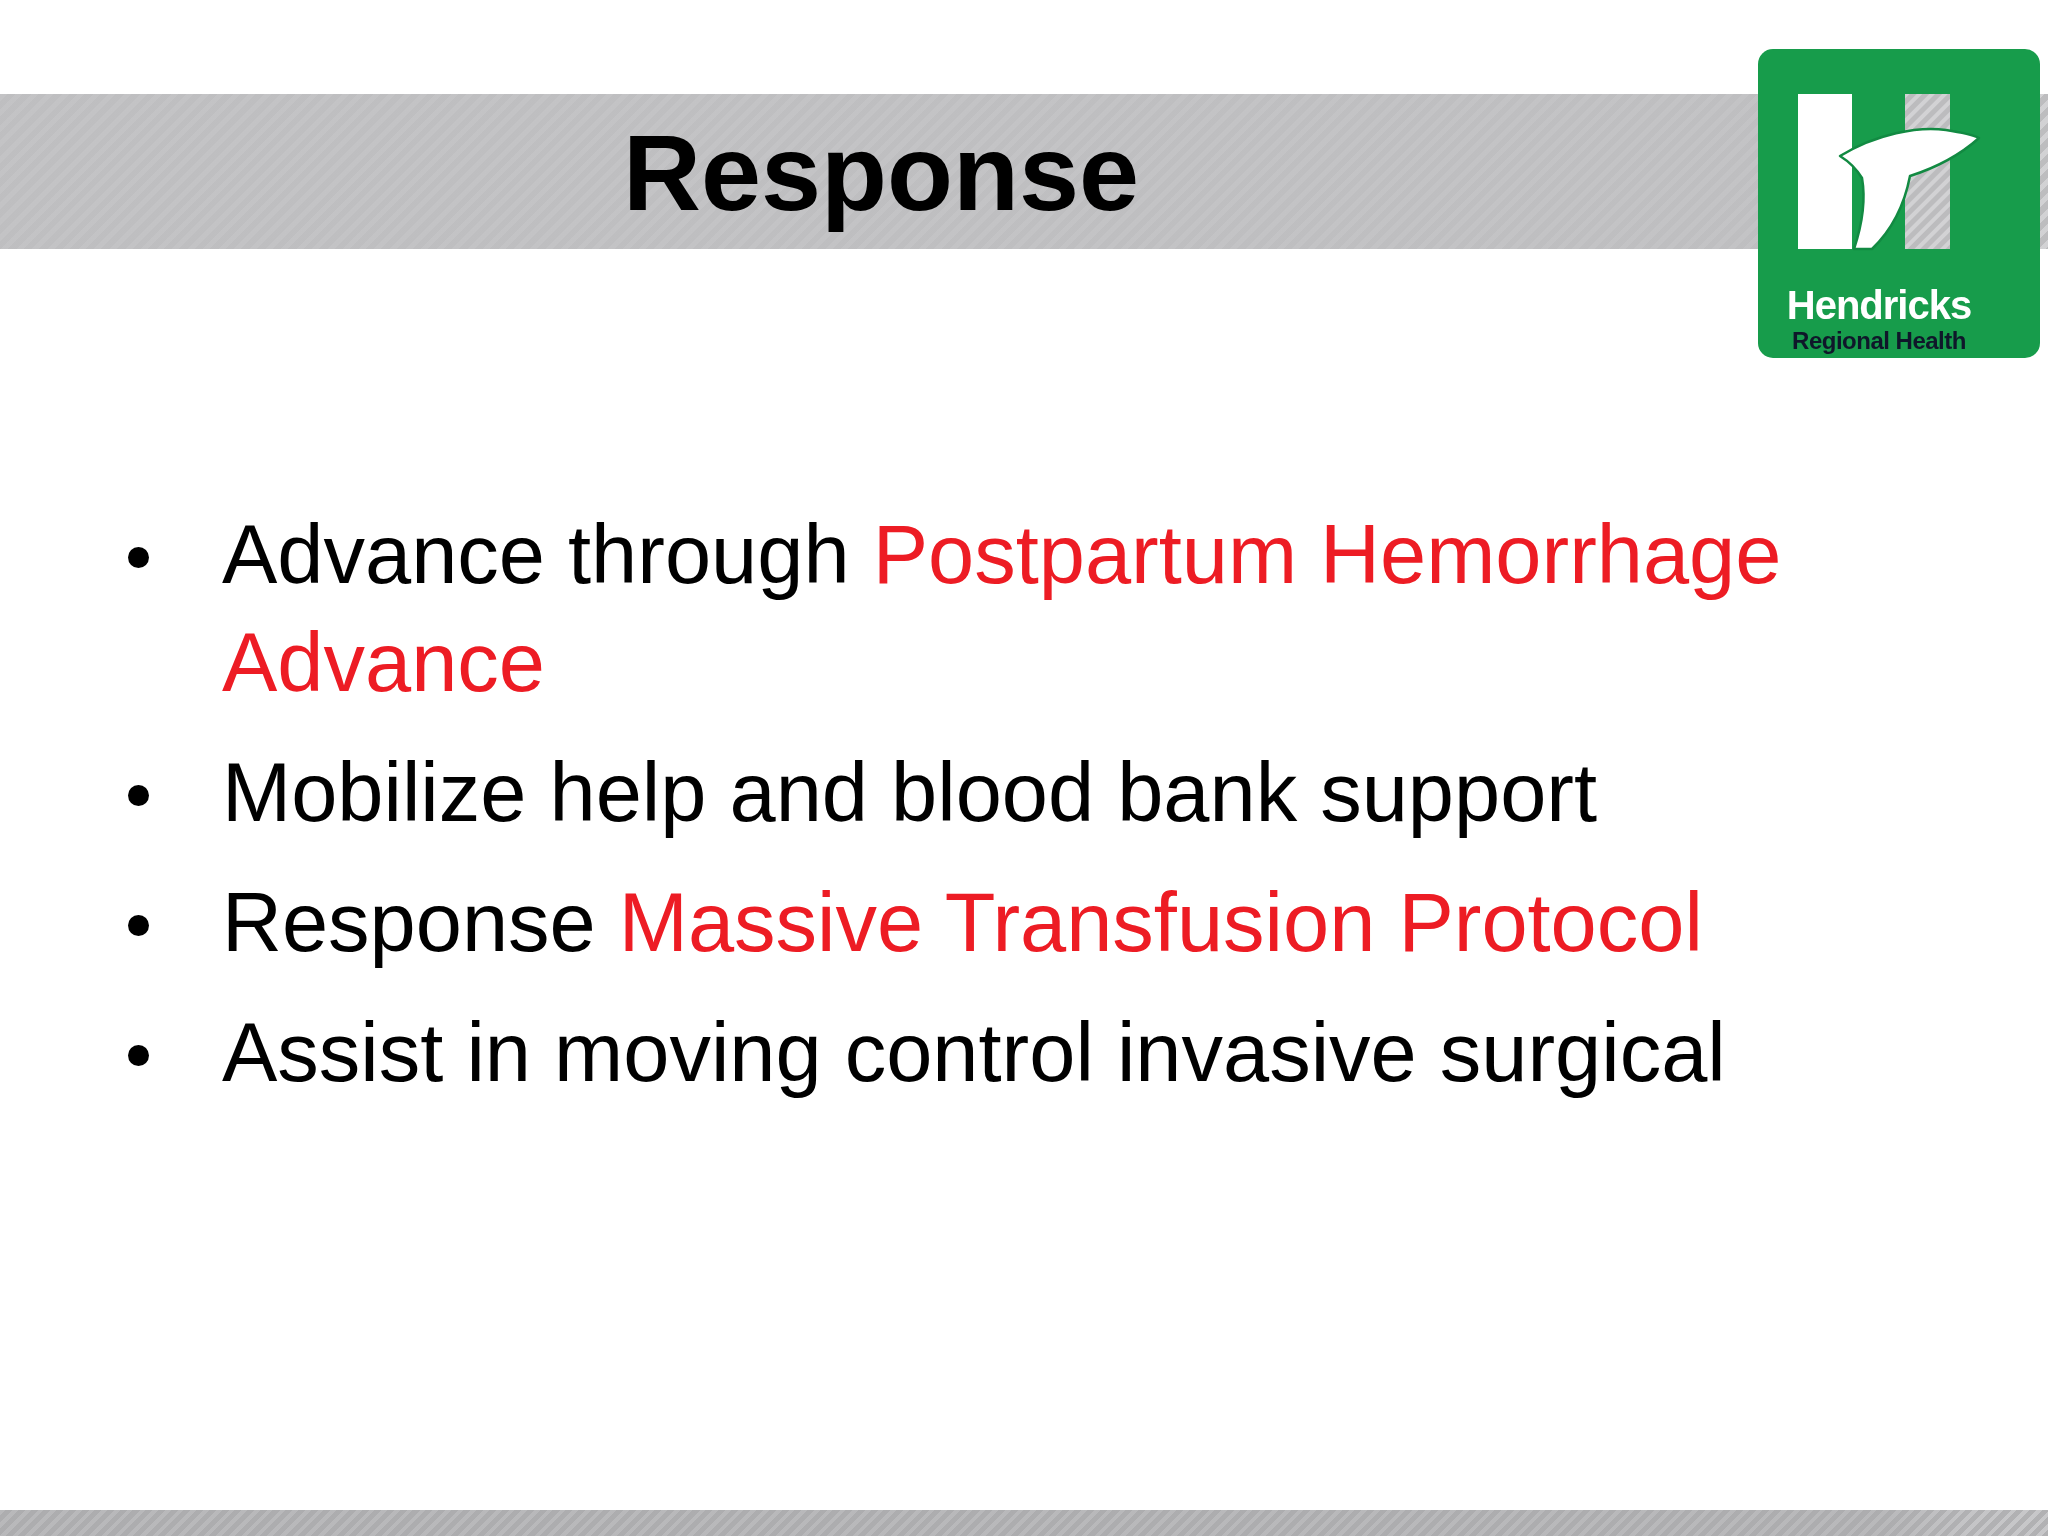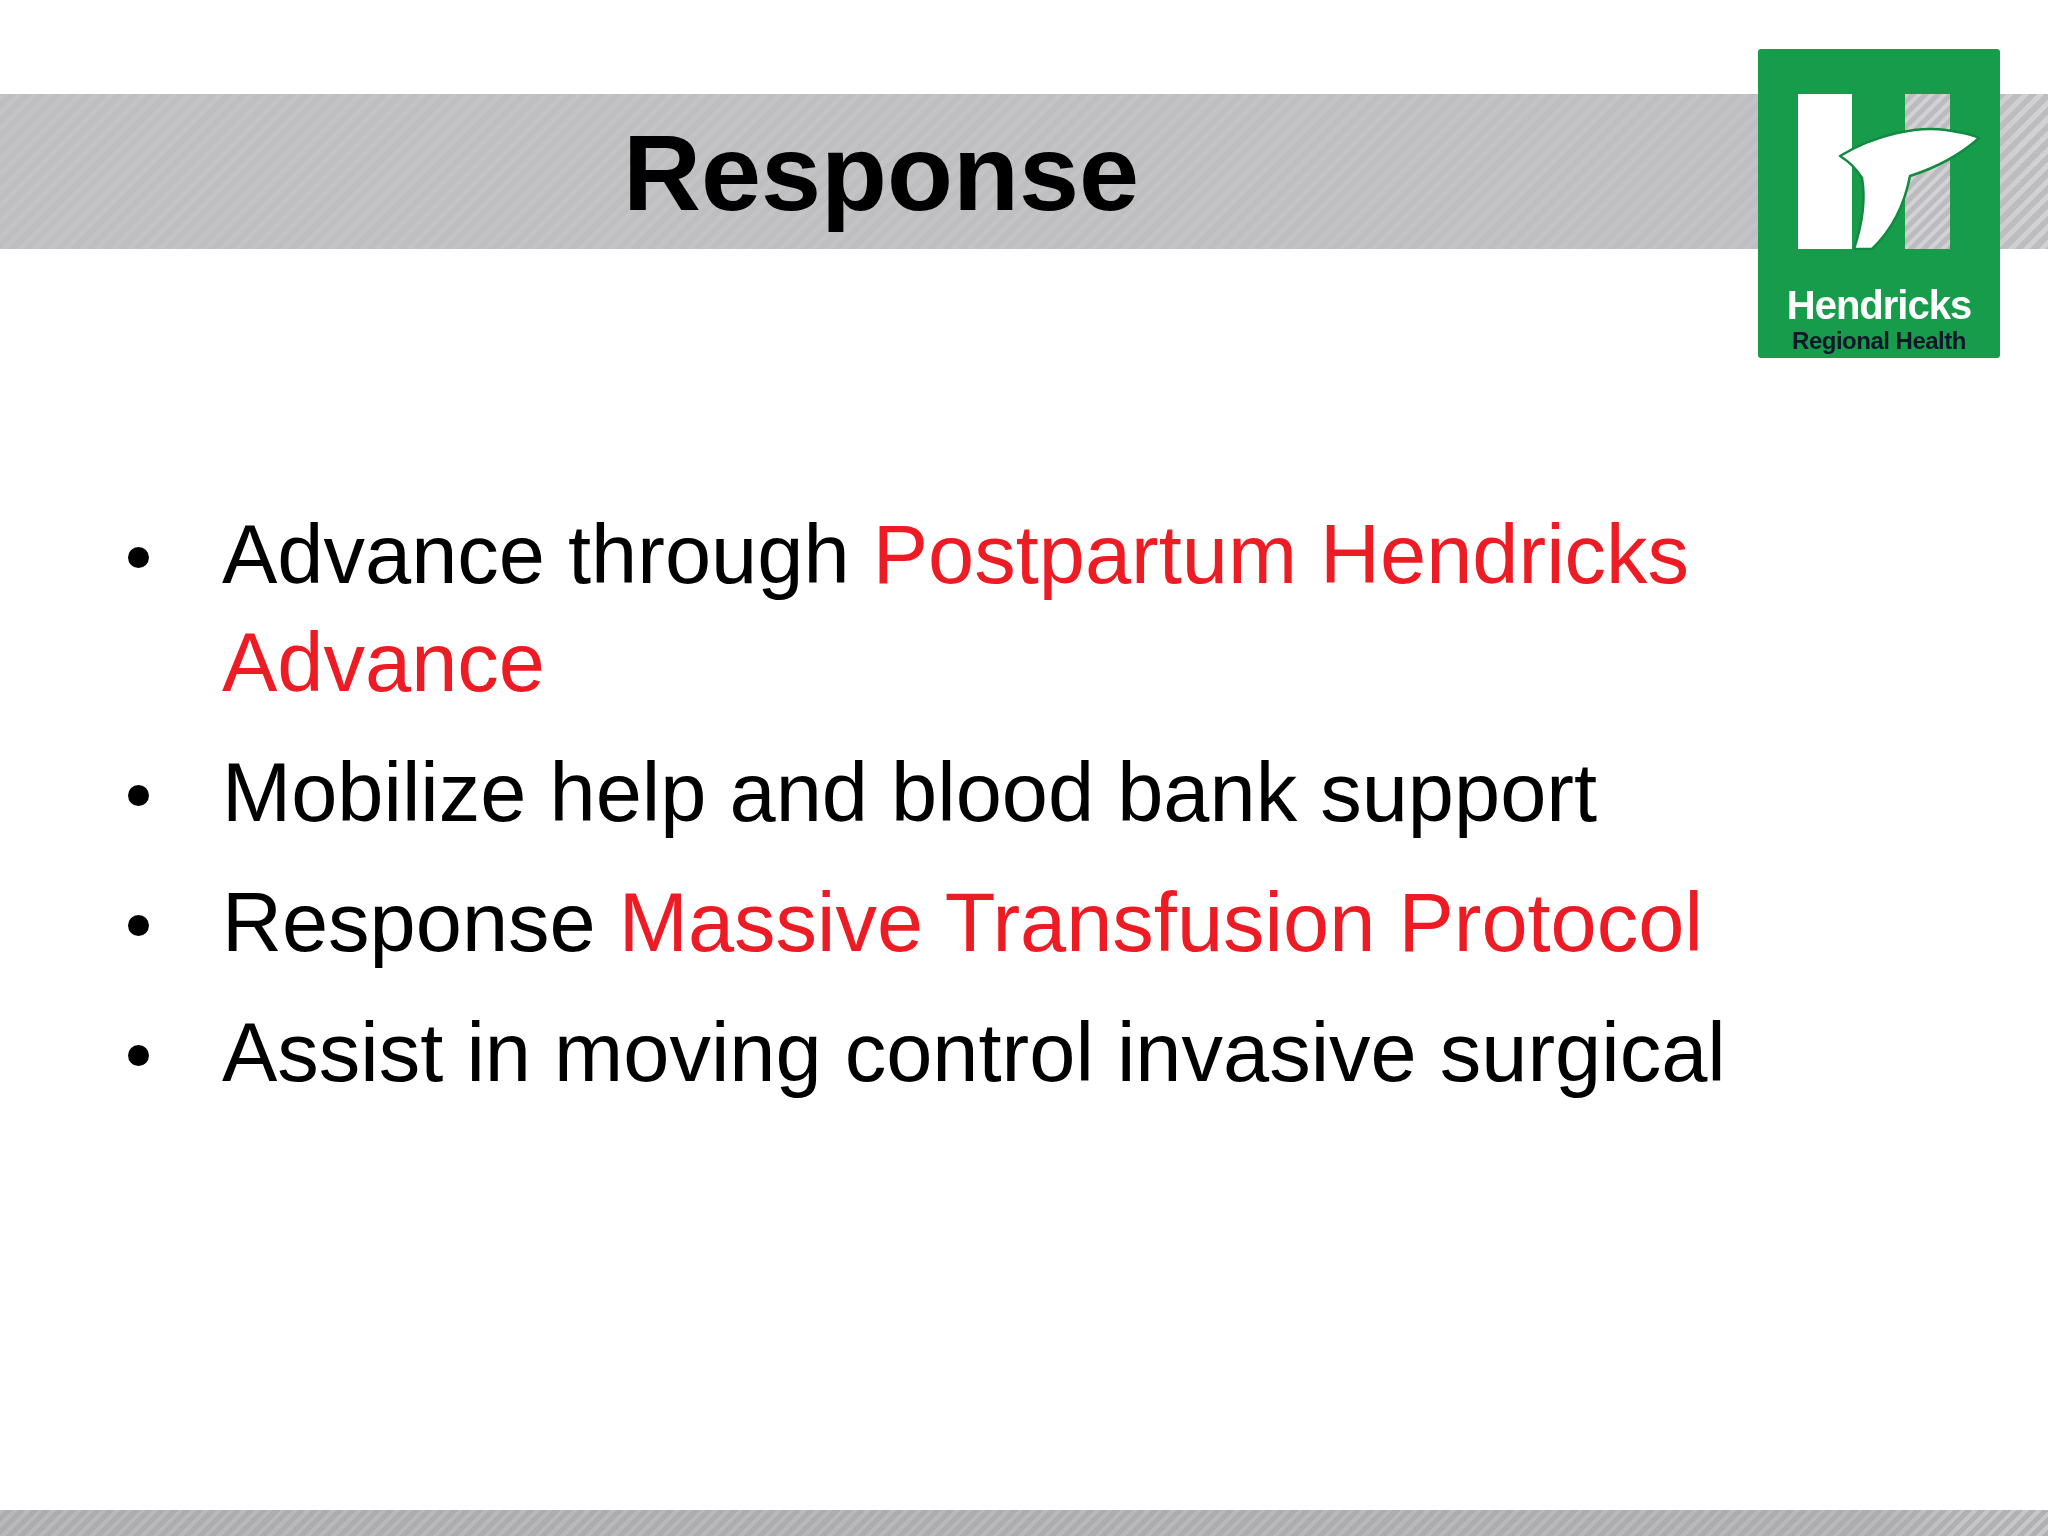--- a/index.html
+++ b/index.html
@@ -29,21 +29,21 @@
     position:absolute;left:0;top:1510px;width:2048px;height:26px;
     background:
       linear-gradient(90deg, rgba(172,172,174,0.55) 0%, rgba(172,172,174,0.55) 92%,
                               rgba(186,186,188,0.25) 96%, rgba(200,200,202,0.12) 100%),
       repeating-linear-gradient(135deg, #c8c8ca 0px, #c8c8ca 4px, #aeaeb0 4px, #aeaeb0 9px);
   }
 
   
   .logo{
     position:absolute;left:1758px;top:49px;width:242px;height:309px;
-    background:var(--green);border-radius:3px;
+    background:var(--green);border-radius:15px;padding-left:40px;
   }
   .logo-mark{position:absolute;left:0;top:0;width:242px;height:309px;display:block;}
   .logo-name{
     position:absolute;left:0;top:236px;width:242px;text-align:center;
     color:#ffffff;font-weight:700;font-size:40px;line-height:1;letter-spacing:-1px;
   }
   .logo-tagline{
     position:absolute;left:0;top:280px;width:242px;text-align:center;
     color:#0f172a;font-weight:700;font-size:24px;line-height:1;letter-spacing:-0.5px;
   }
@@ -96,21 +96,21 @@
            L 96 200
            C 104 176, 108 152, 104 129
            C 98 119, 90 112, 82 107 Z" fill="#ffffff" stroke="#128a42" stroke-width="2.5" stroke-linejoin="round"></path>
     </svg>
     <div class="logo-name">Hendricks</div>
     <div class="logo-tagline">Regional Health</div>
   </div>
 
   <ul class="bullets" id="bullet-list">
       <li>
-        <div class="bullet-line"><span class="seg">Advance through </span><span class="seg red">Postpartum Hendricks</span></div>
+        <div class="bullet-line"><span class="seg">Advance through </span><span class="seg red">Postpartum Hemorrhage</span></div>
         <div class="bullet-line"><span class="seg red">Advance</span></div>
       </li>
       <li>
         <div class="bullet-line"><span class="seg">Mobilize help and blood bank support</span></div>
       </li>
       <li>
         <div class="bullet-line"><span class="seg">Response </span><span class="seg red">Massive Transfusion Protocol</span></div>
       </li>
       <li>
         <div class="bullet-line"><span class="seg">Assist in moving control invasive surgical</span></div>

